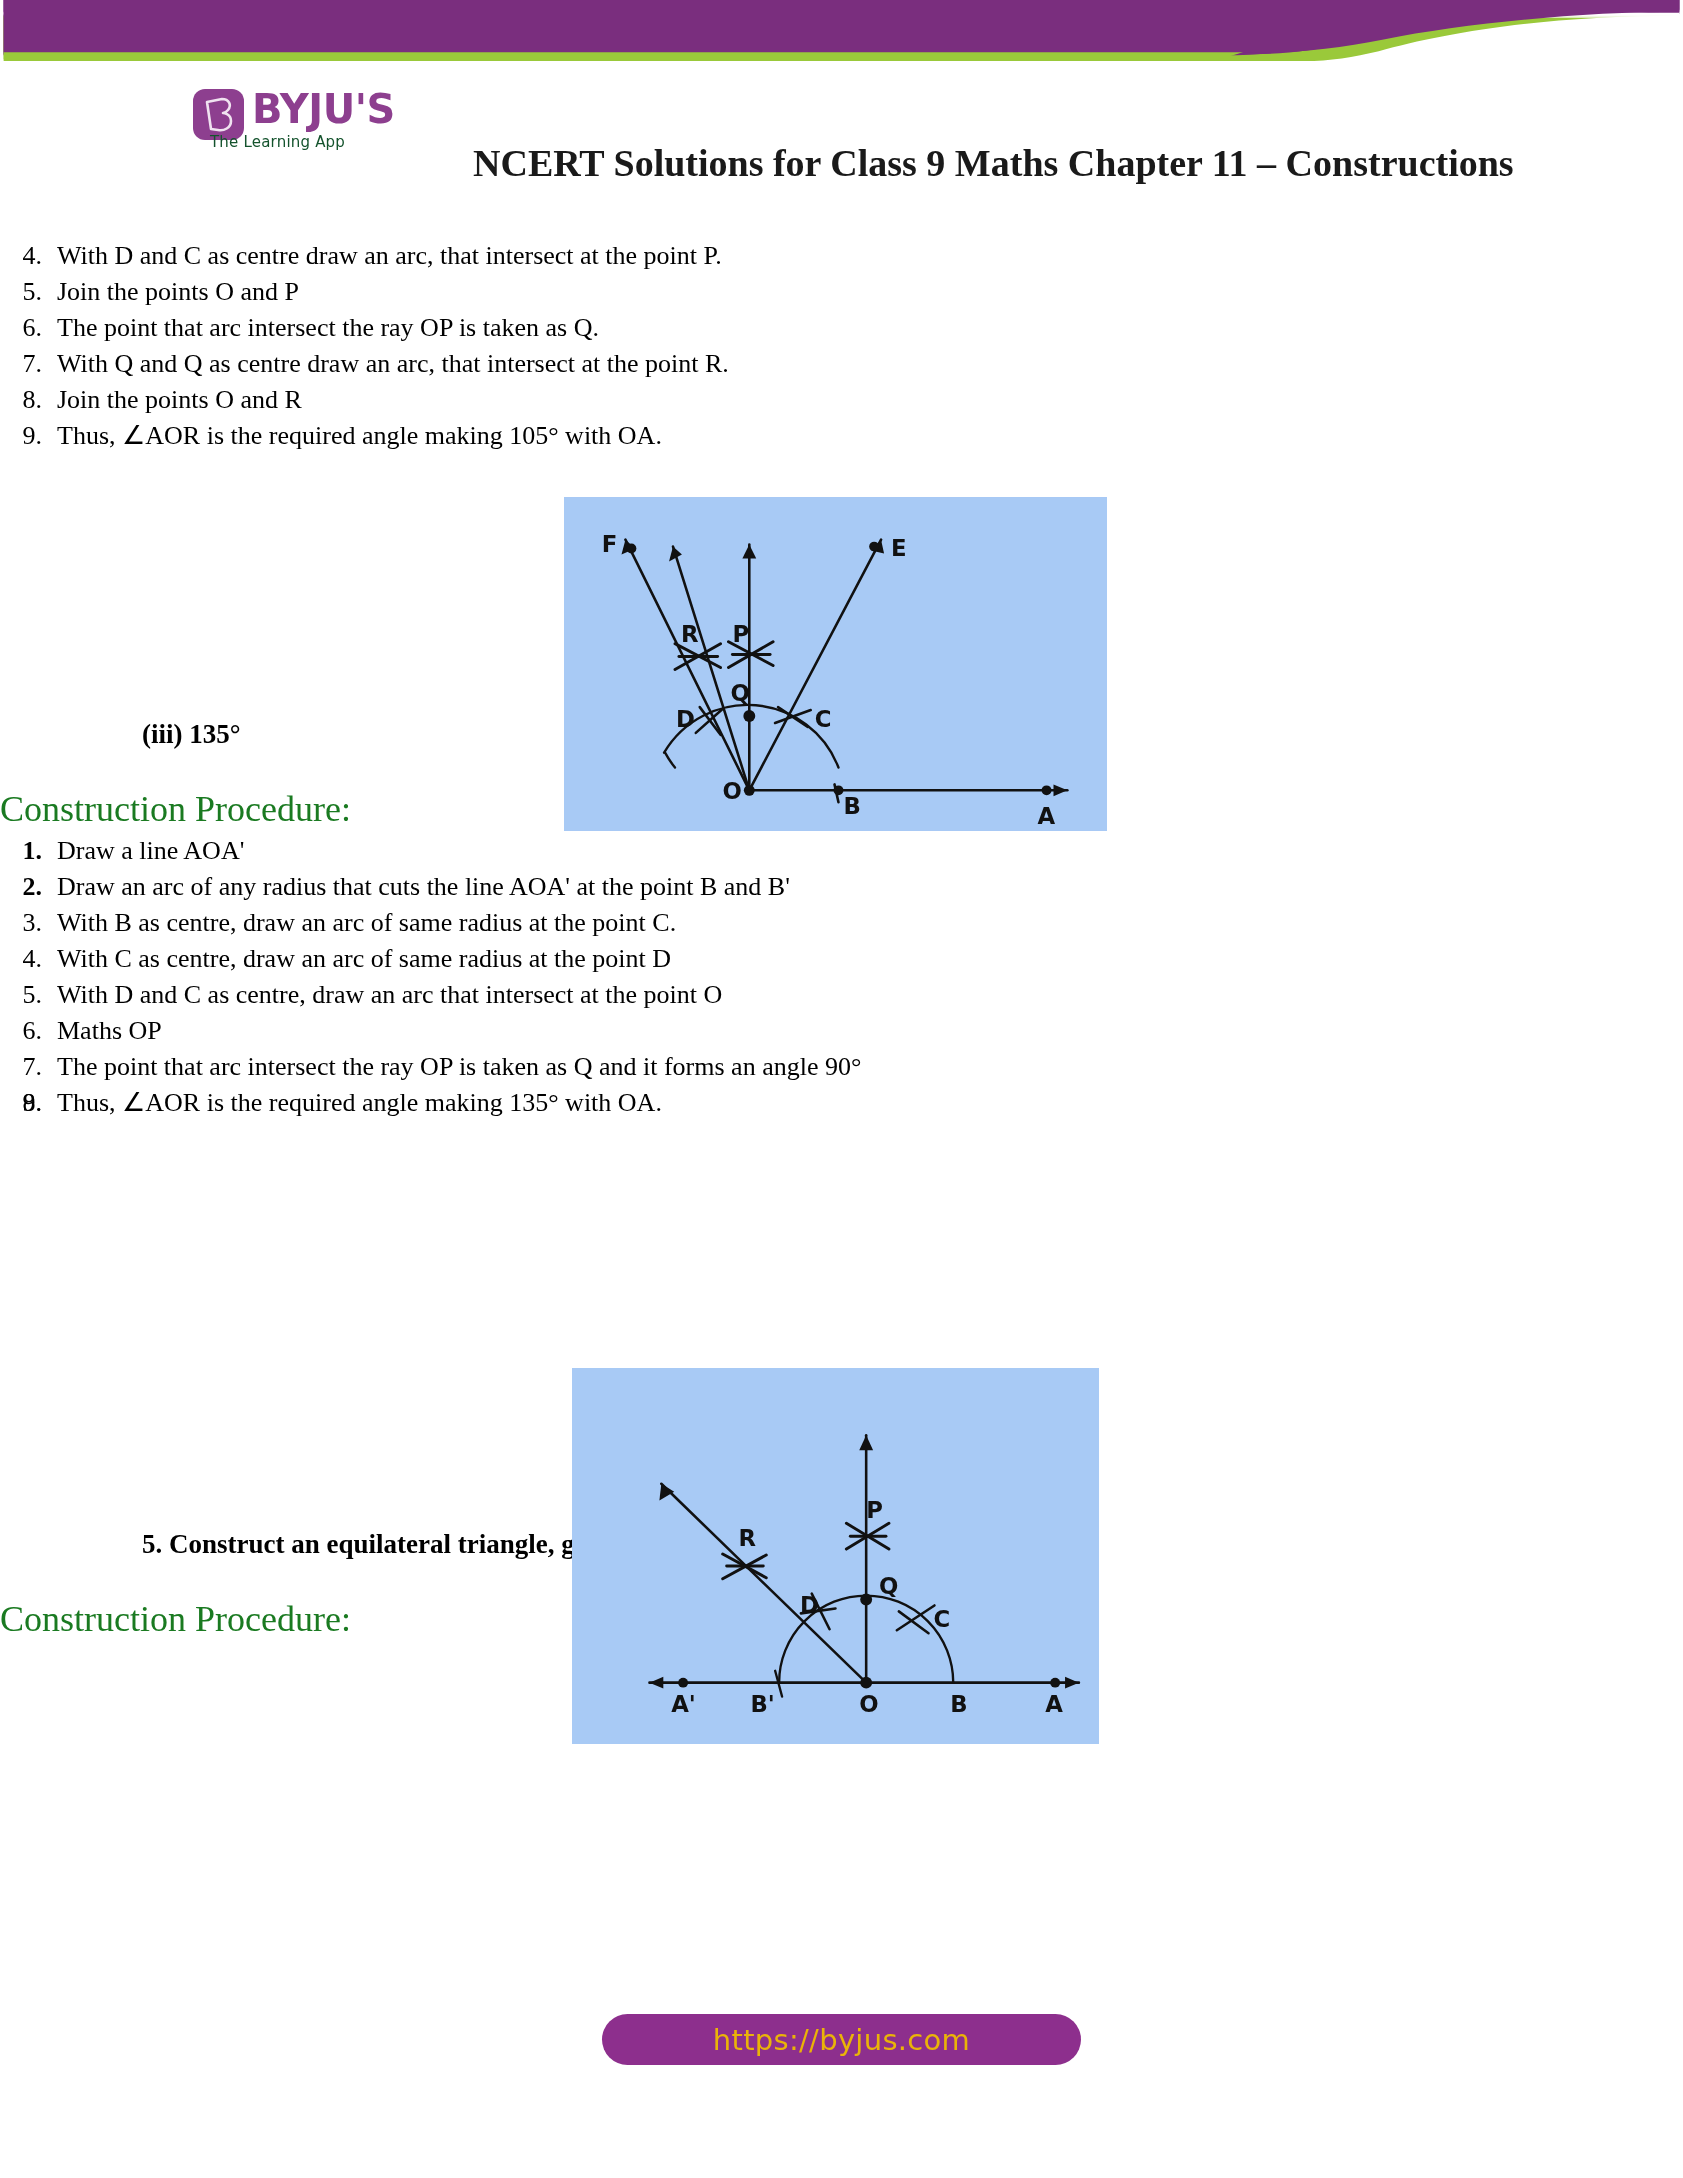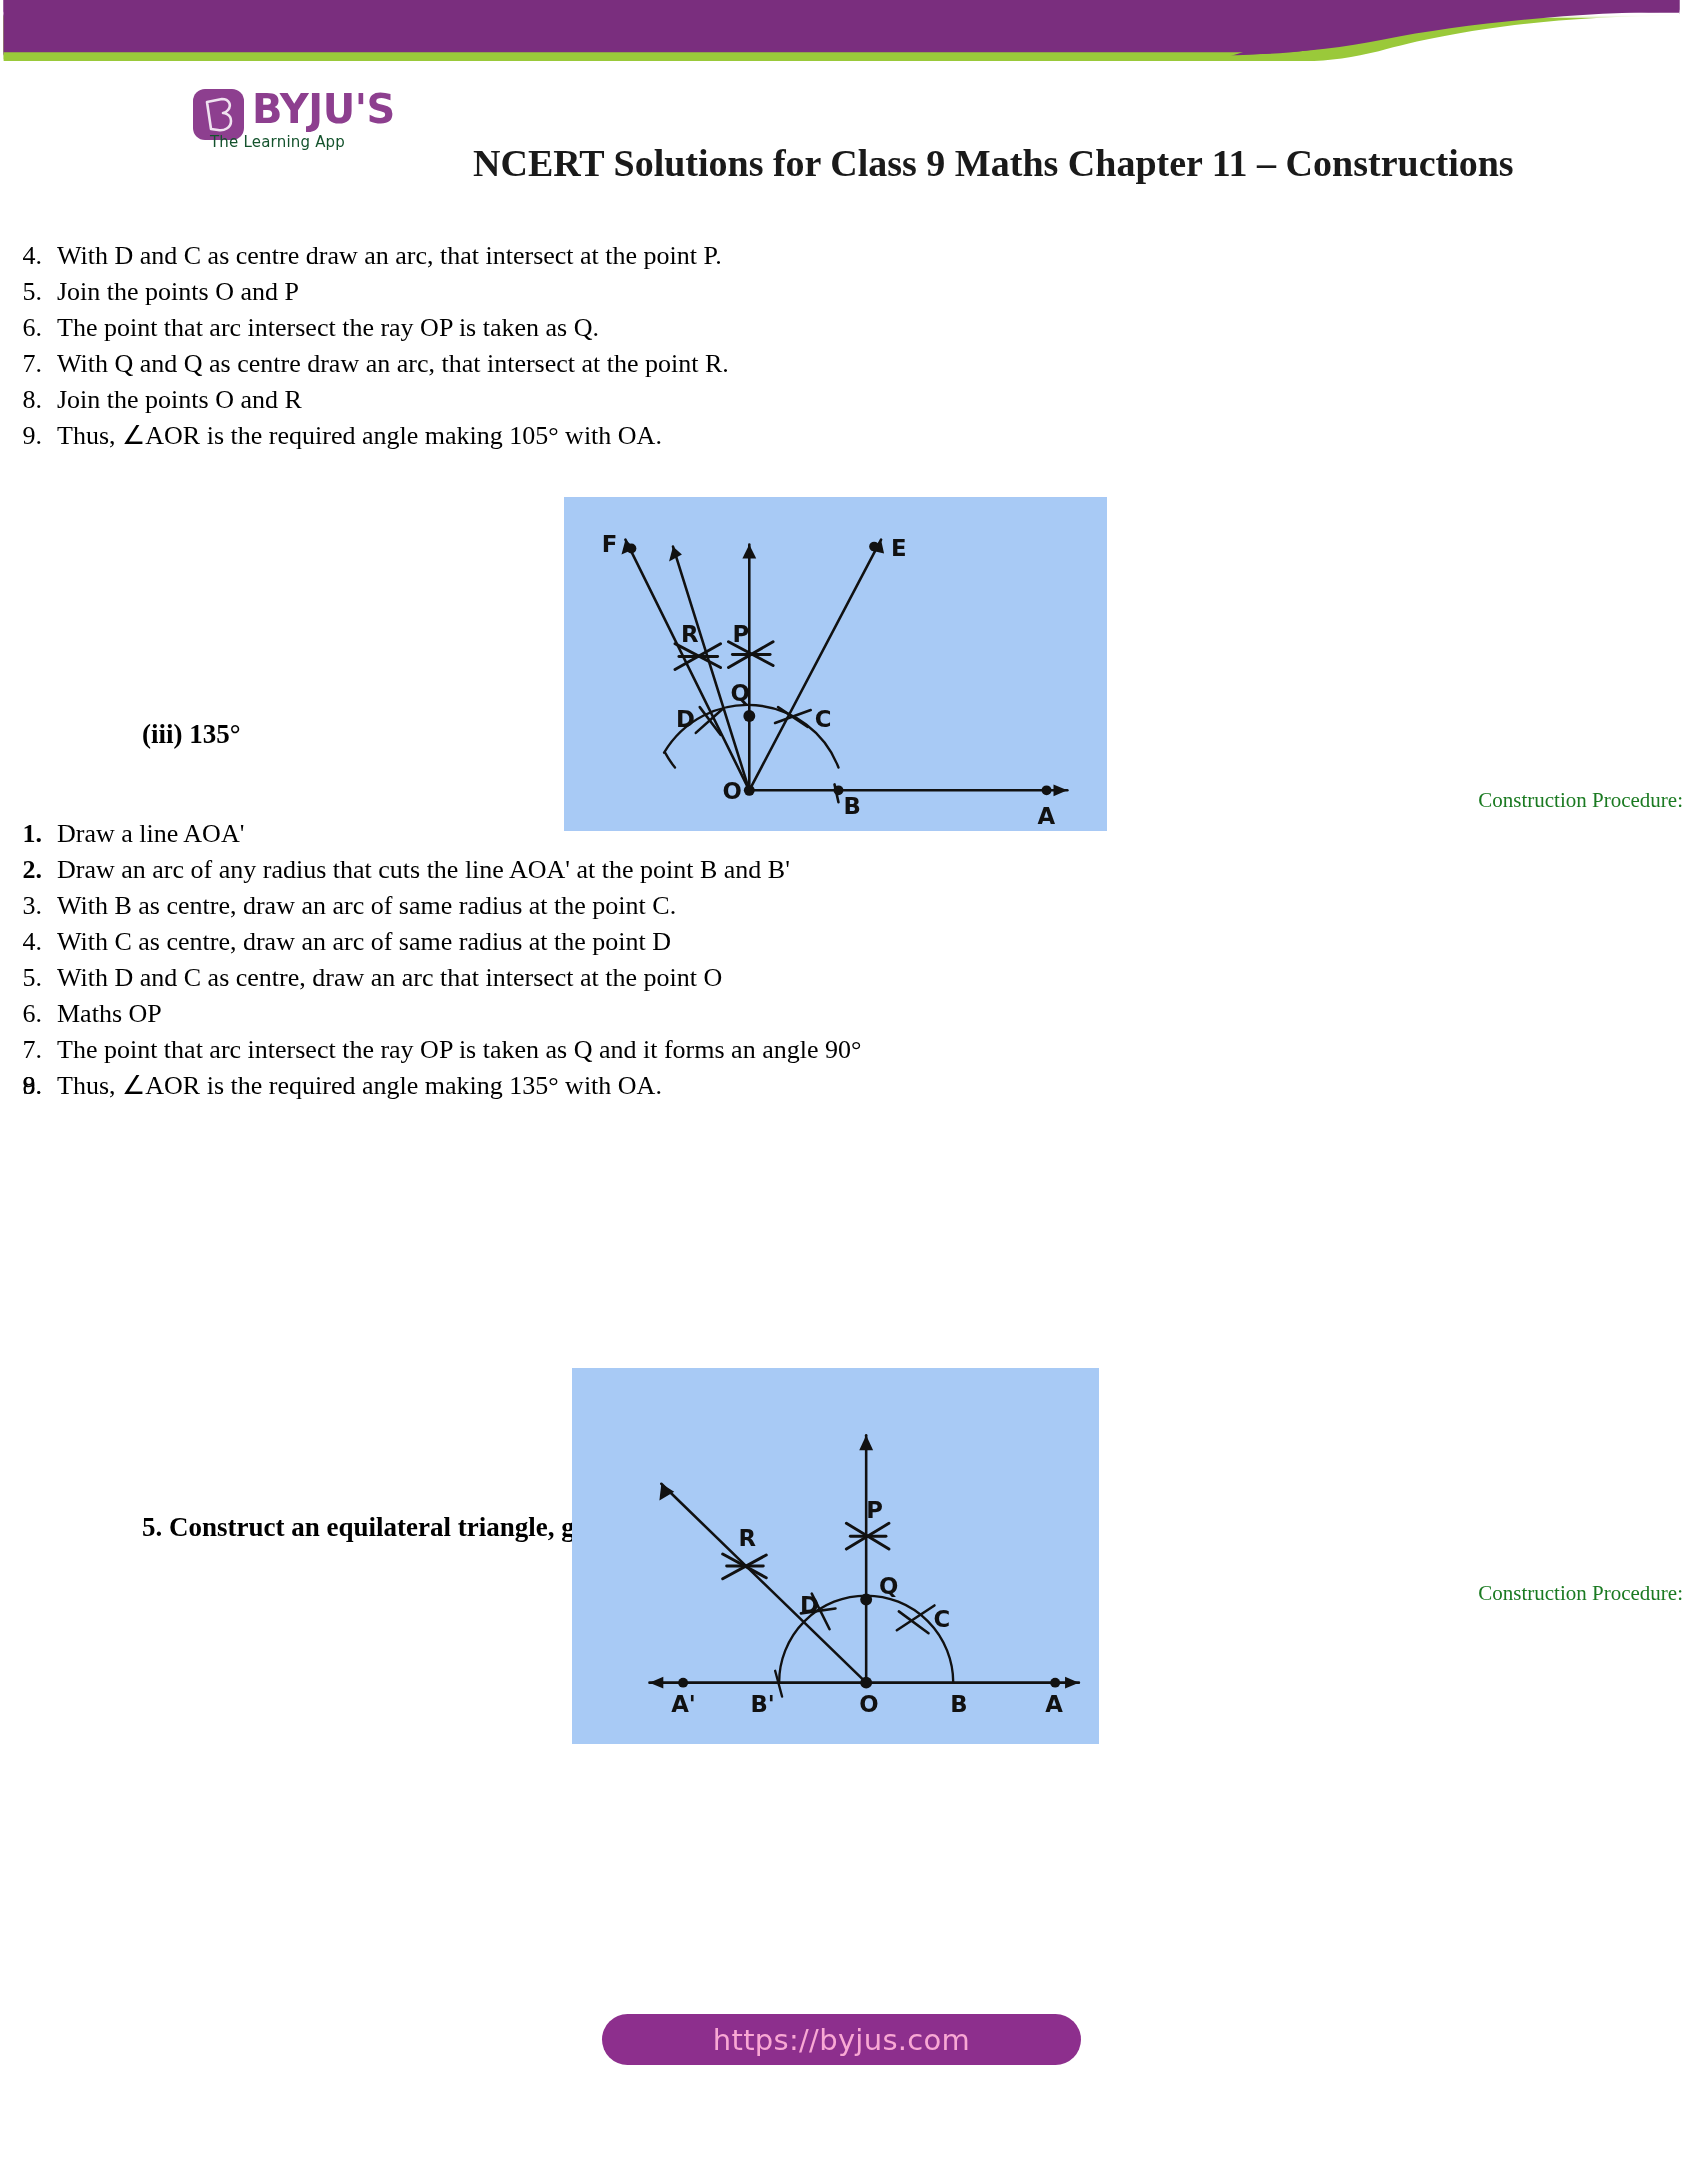--- a/index.html
+++ b/index.html
@@ -116,24 +116,22 @@
   .list-wrap-1 { margin-left: 188px; }
   .list-wrap-2 { margin-left: 194px; }
 
   .sub-heading {
     font-size: 27px;
     font-weight: bold;
     color: #000;
     margin-left: 142px;
   }
   .proc-heading {
-    font-size: 21px;
+    font-size: 36px;
     color: #1a7a21;
-    margin-left: 142px;
-    text-align: right;
   }
   .question-heading {
     font-size: 27px;
     font-weight: bold;
     color: #000;
     margin-left: 142px;
   }
 
   
   .figure {
@@ -155,21 +153,21 @@
 
   
   .footer-btn {
     position: absolute;
     left: 602px;
     top: 2014px;
     width: 479px;
     height: 51px;
     border-radius: 26px;
     background: #8d2f8d;
-    color: #f9a8d4;
+    color: #eab308;
     font-family: "DejaVu Sans", sans-serif;
     font-size: 29px;
     display: flex;
     align-items: center;
     justify-content: center;
     letter-spacing: 0.3px;
     box-sizing: border-box;
   }
 </style>
 </head>

